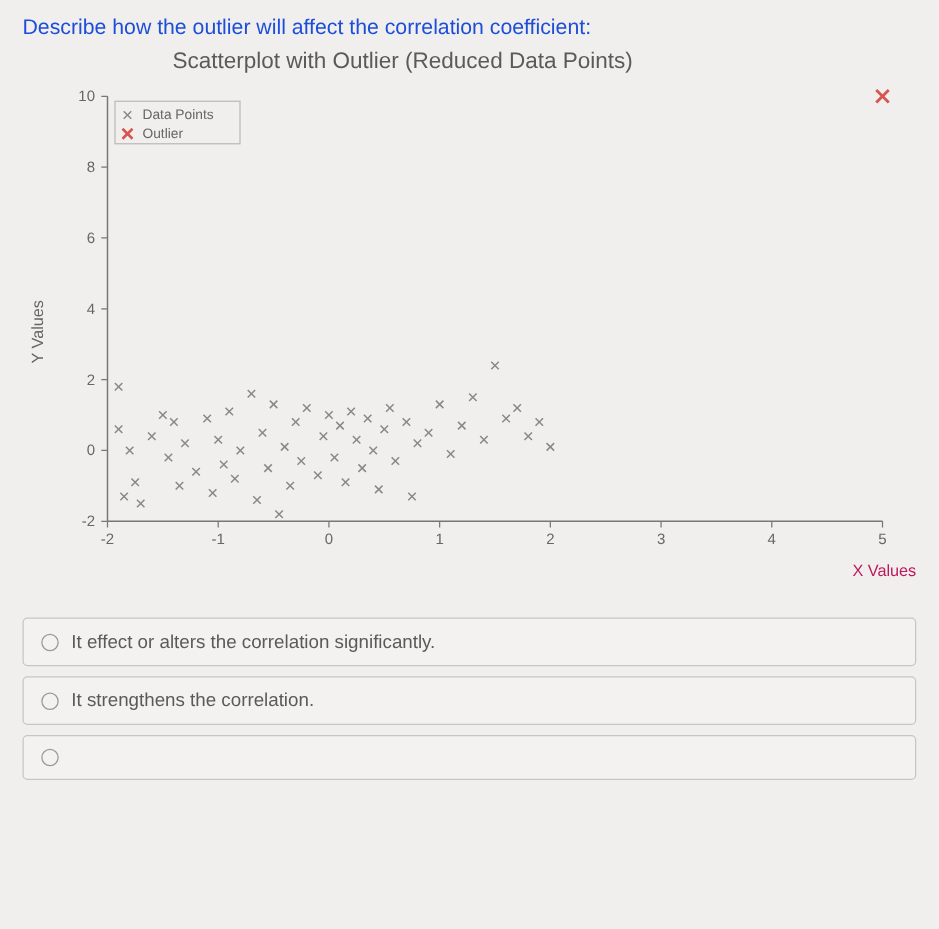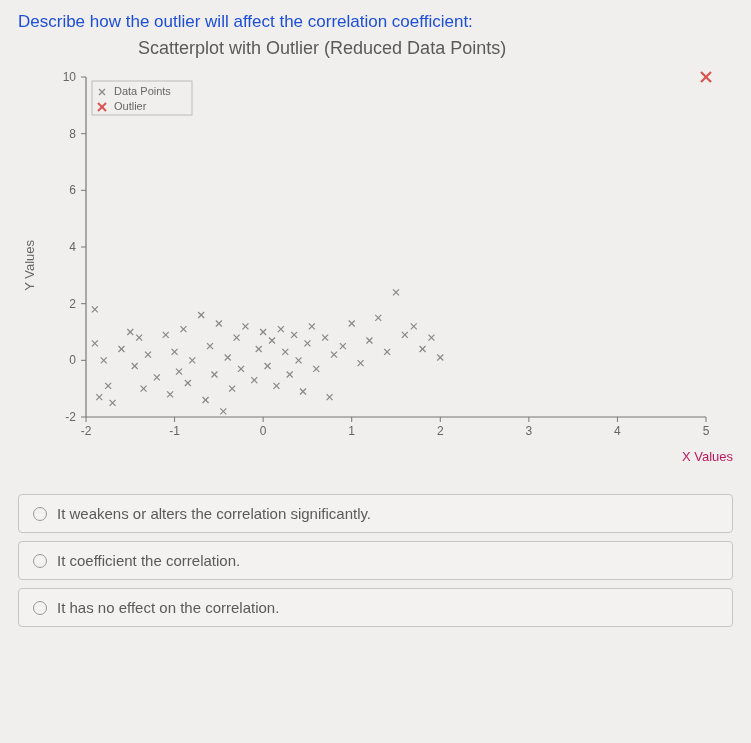--- a/index.html
+++ b/index.html
@@ -256,23 +256,22 @@
         <line x1="660" y1="5" x2="670" y2="15" stroke="#d9534f" stroke-width="2.2"></line>
         <line x1="660" y1="15" x2="670" y2="5" stroke="#d9534f" stroke-width="2.2"></line>
       </svg>
     <div class="xlabel">X Values</div>
   </div>
 </div>
 
 <div class="options">
   <div class="option">
     <span class="radio"></span>
-    <span>It weakens or alters the correlation significantly.</span>
+    <span>It effect or alters the correlation significantly.</span>
   </div>
   <div class="option">
     <span class="radio"></span>
-    <span>It coefficient the correlation.</span>
+    <span>It strengthens the correlation.</span>
   </div>
   <div class="option">
     <span class="radio"></span>
-    <span>It has no effect on the correlation.</span>
   </div>
 </div>
 
 </body></html>

